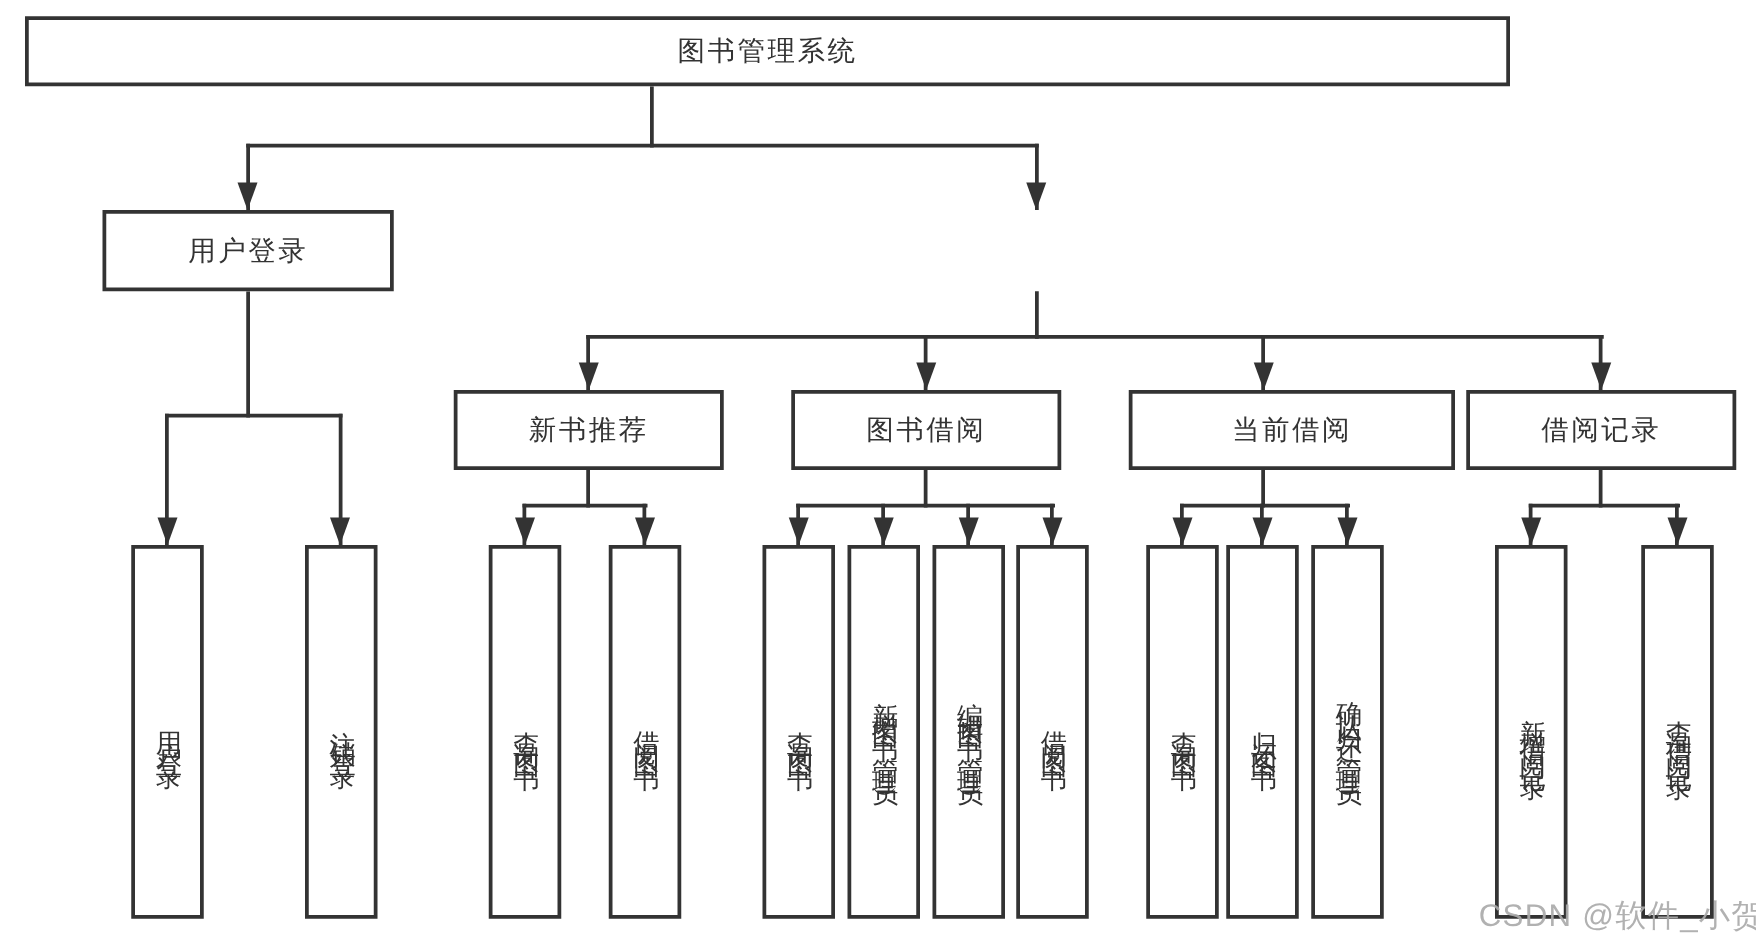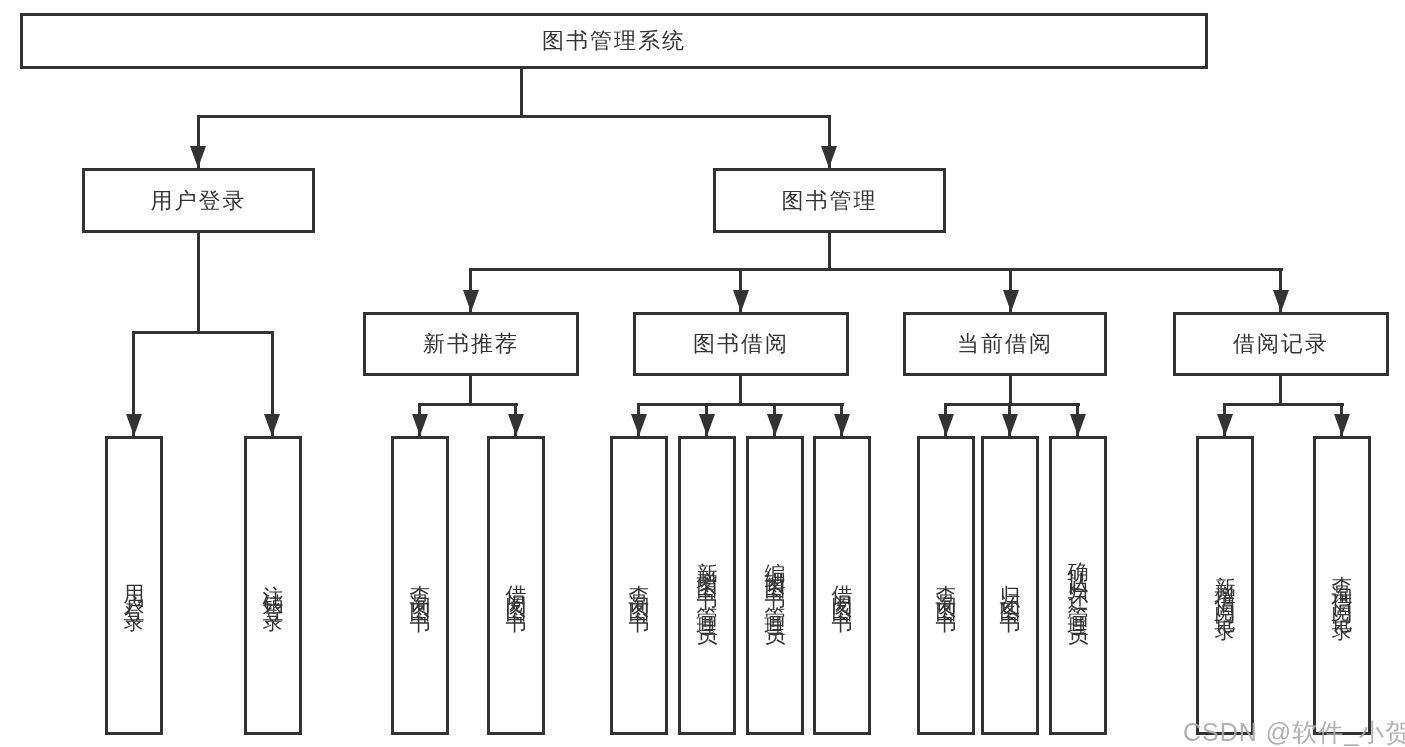--- a/index.html
+++ b/index.html
@@ -24,21 +24,20 @@
   <div class="box" style="left:20px;top:13px;width:1188px;height:56px;">图书管理系统</div>
 
   <div class="vl" style="left:520px;top:69px;height:49px;"></div>
   <div class="hl" style="left:197px;top:115px;width:634px;"></div>
   <div class="vl" style="left:197px;top:115px;height:53px;"></div>
   <div class="vl" style="left:828px;top:115px;height:53px;"></div>
   <div class="ar" style="left:190px;top:146px;"></div>
   <div class="ar" style="left:821px;top:146px;"></div>
 
   <div class="box" style="left:82px;top:168px;width:233px;height:65px;">用户登录</div>
-  <div class="box" style="left:713px;top:168px;width:233px;height:65px;">图书管理</div>
 
   <div class="vl" style="left:197px;top:233px;height:101px;"></div>
   <div class="hl" style="left:132px;top:331px;width:142px;"></div>
   <div class="vl" style="left:132px;top:331px;height:105px;"></div>
   <div class="vl" style="left:271px;top:331px;height:105px;"></div>
   <div class="ar" style="left:126px;top:414px;"></div>
   <div class="ar" style="left:264px;top:414px;"></div>
 
   <div class="vl" style="left:828px;top:233px;height:38px;"></div>
   <div class="hl" style="left:469px;top:268px;width:814px;"></div>
@@ -46,21 +45,21 @@
   <div class="vl" style="left:739px;top:268px;height:44px;"></div>
   <div class="vl" style="left:1009px;top:268px;height:44px;"></div>
   <div class="vl" style="left:1279px;top:268px;height:44px;"></div>
   <div class="ar" style="left:463px;top:290px;"></div>
   <div class="ar" style="left:733px;top:290px;"></div>
   <div class="ar" style="left:1003px;top:290px;"></div>
   <div class="ar" style="left:1273px;top:290px;"></div>
 
   <div class="box" style="left:633px;top:312px;width:216px;height:64px;">图书借阅</div>
   <div class="box" style="left:363px;top:312px;width:216px;height:64px;">新书推荐</div>
-  <div class="box" style="left:903px;top:312px;width:204px;height:64px;">当前借阅</div>
+  <div class="box" style="left:903px;top:312px;width:261px;height:64px;">当前借阅</div>
   <div class="box" style="left:1173px;top:312px;width:216px;height:64px;">借阅记录</div>
 
   <div class="vl" style="left:469px;top:376px;height:30px;"></div>
   <div class="hl" style="left:418px;top:403px;width:100px;"></div>
   <div class="vl" style="left:418px;top:403px;height:33px;"></div>
   <div class="vl" style="left:514px;top:403px;height:33px;"></div>
   <div class="ar" style="left:412px;top:414px;"></div>
   <div class="ar" style="left:508px;top:414px;"></div>
 
   <div class="vl" style="left:739px;top:376px;height:30px;"></div>

